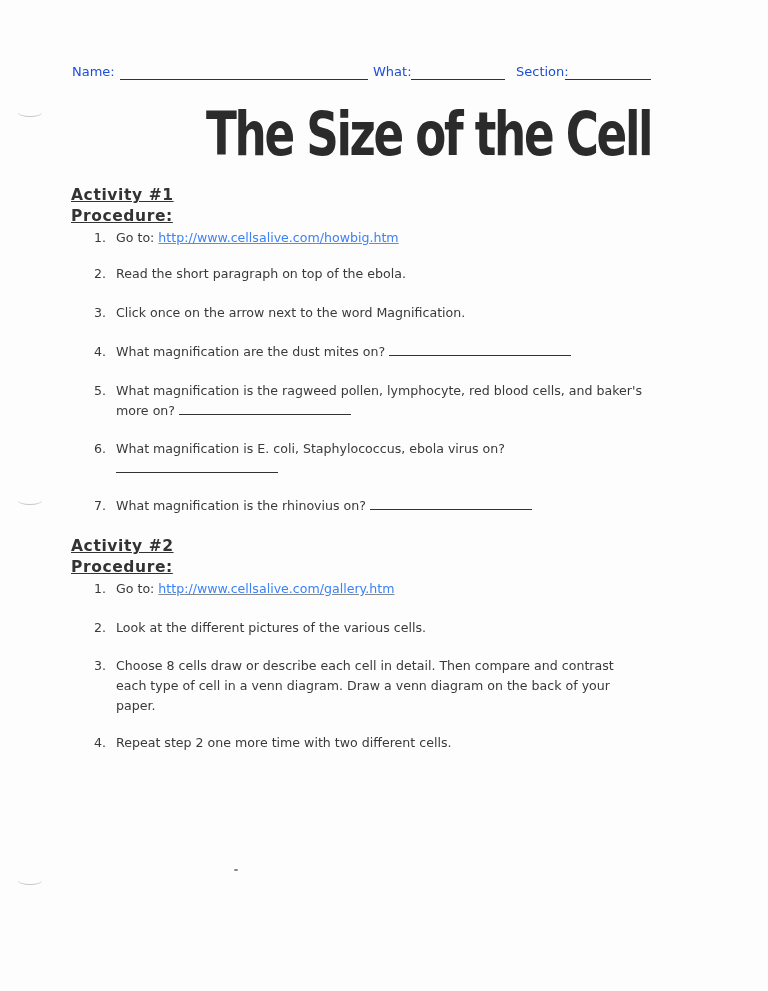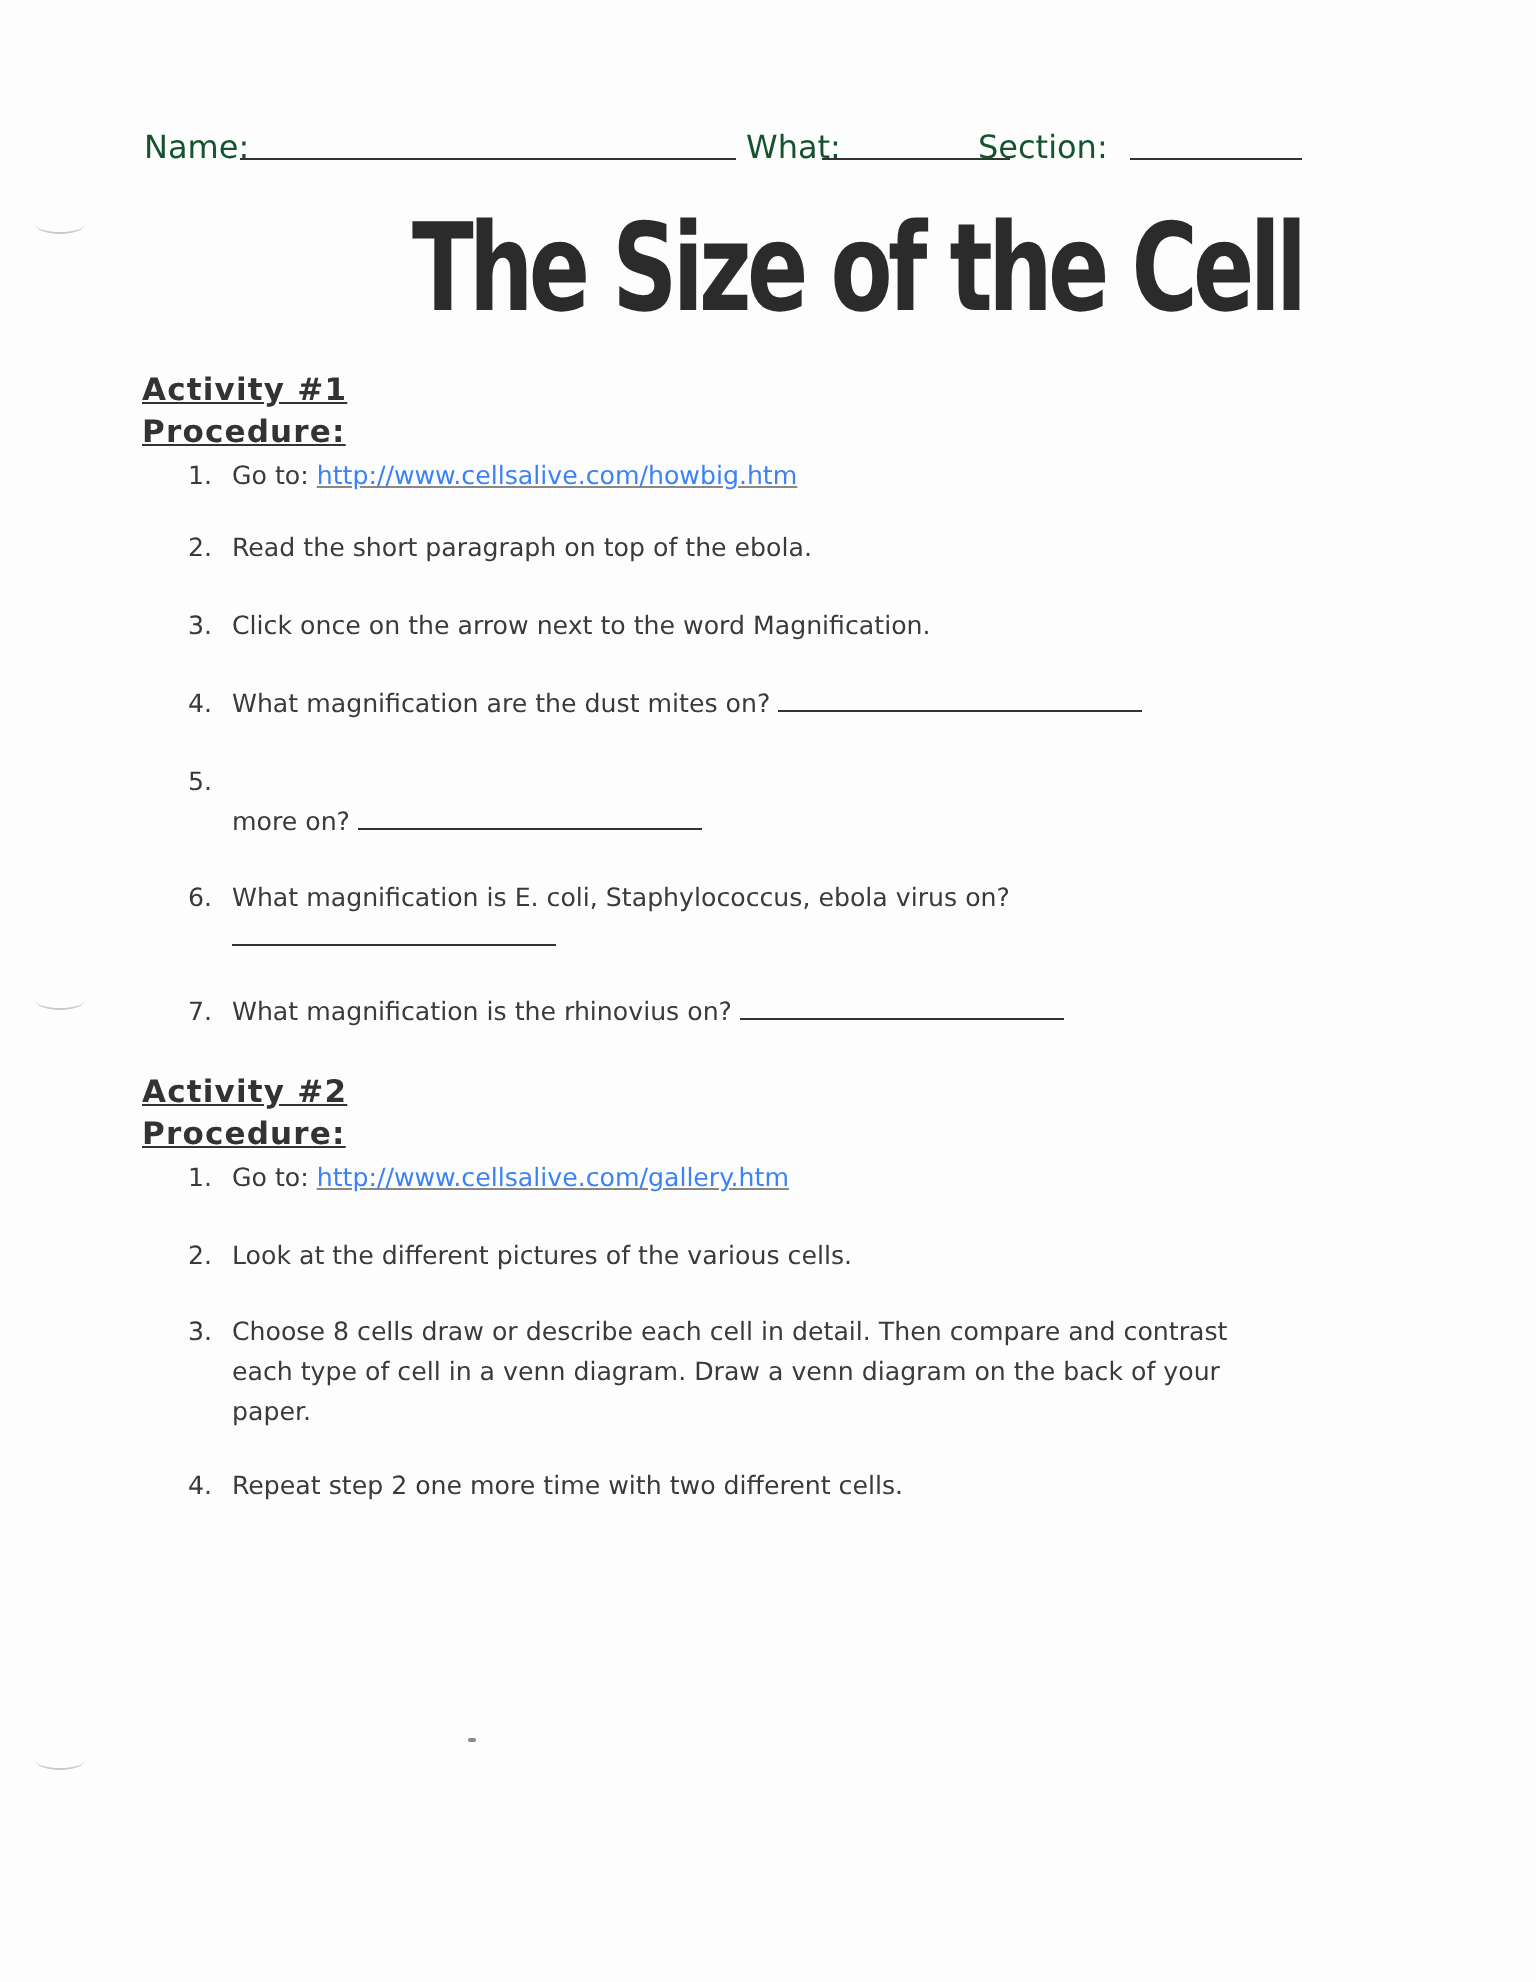--- a/index.html
+++ b/index.html
@@ -8,21 +8,21 @@
       background: #fdfdfd;
       font-family: "DejaVu Sans", sans-serif;
       color: #3a3a3a;
     }
     .page { position: absolute; left: 0; top: 0; width: 768px; height: 991px; }
 
     .hole { position: absolute; left: 18px; width: 24px; height: 8px;
       border-bottom: 1.5px solid #c8c8c8; border-radius: 0 0 50% 50%; }
 
     .header-row { position: absolute; top: 64px; left: 72px; width: 590px; height: 20px;
-      font-size: 16px; color: #14532d; }
+      font-size: 13px; color: #1d4ed8; }
     .hdr-label { position: absolute; top: 0; }
     .hdr-line { position: absolute; top: 15px; height: 0; border-bottom: 1.2px solid #333; }
 
     .title { position: absolute; left: 206px; top: 92px; width: 360px; height: 100px;
       font-family: "DejaVu Sans", sans-serif; font-weight: bold; font-size: 58px;
       color: #2b2b2b; letter-spacing: -3px; transform: scaleX(0.78) scaleY(1.05);
       transform-origin: left top; white-space: nowrap; line-height: 80px; }
 
     .activity-heading { position: absolute; left: 71px; font-size: 15.5px; font-weight: bold;
       text-decoration: underline; color: #333; letter-spacing: 0.6px; line-height: 19px; text-align: center; }
@@ -42,21 +42,21 @@
 
   <div class="hole" style="top:108px"></div>
   <div class="hole" style="top:496px"></div>
   <div class="hole" style="top:876px"></div>
 
   <div class="header-row">
     <span class="hdr-label" style="left:0">Name:</span>
     <span class="hdr-line" style="left:48px;width:248px"></span>
     <span class="hdr-label" style="left:301px">What:</span>
     <span class="hdr-line" style="left:339px;width:94px"></span>
-    <span class="hdr-label" style="left:417px">Section:</span>
+    <span class="hdr-label" style="left:444px">Section:</span>
     <span class="hdr-line" style="left:493px;width:86px"></span>
   </div>
 
   <div class="title">The Size of the Cell</div>
 
   <div class="activity-heading" style="top:186px">Activity #1</div>
   <div class="activity-heading" style="top:207px">Procedure:</div>
 
   <div class="step" style="top:228px">
     <span class="num">1.</span>
@@ -69,21 +69,21 @@
   <div class="step" style="top:303px">
     <span class="num">3.</span>
     <span class="text">Click once on the arrow next to the word Magnification.</span>
   </div>
   <div class="step" style="top:342px">
     <span class="num">4.</span>
     <span class="text"><span>What magnification are the dust mites on?</span> <span class="blank" style="width:182px"></span></span>
   </div>
   <div class="step" style="top:381px">
     <span class="num">5.</span>
-    <span class="text"><br><span>more on?</span> <span class="blank" style="width:172px"></span></span>
+    <span class="text"><span>What magnification is the ragweed pollen, lymphocyte, red blood cells, and baker's</span><br><span>more on?</span> <span class="blank" style="width:172px"></span></span>
   </div>
   <div class="step" style="top:439px">
     <span class="num">6.</span>
     <span class="text"><span>What magnification is E. coli, Staphylococcus, ebola virus on?</span><br><span class="blank" style="width:162px"></span></span>
   </div>
   <div class="step" style="top:496px">
     <span class="num">7.</span>
     <span class="text"><span>What magnification is the rhinovius on?</span> <span class="blank" style="width:162px"></span></span>
   </div>
 

